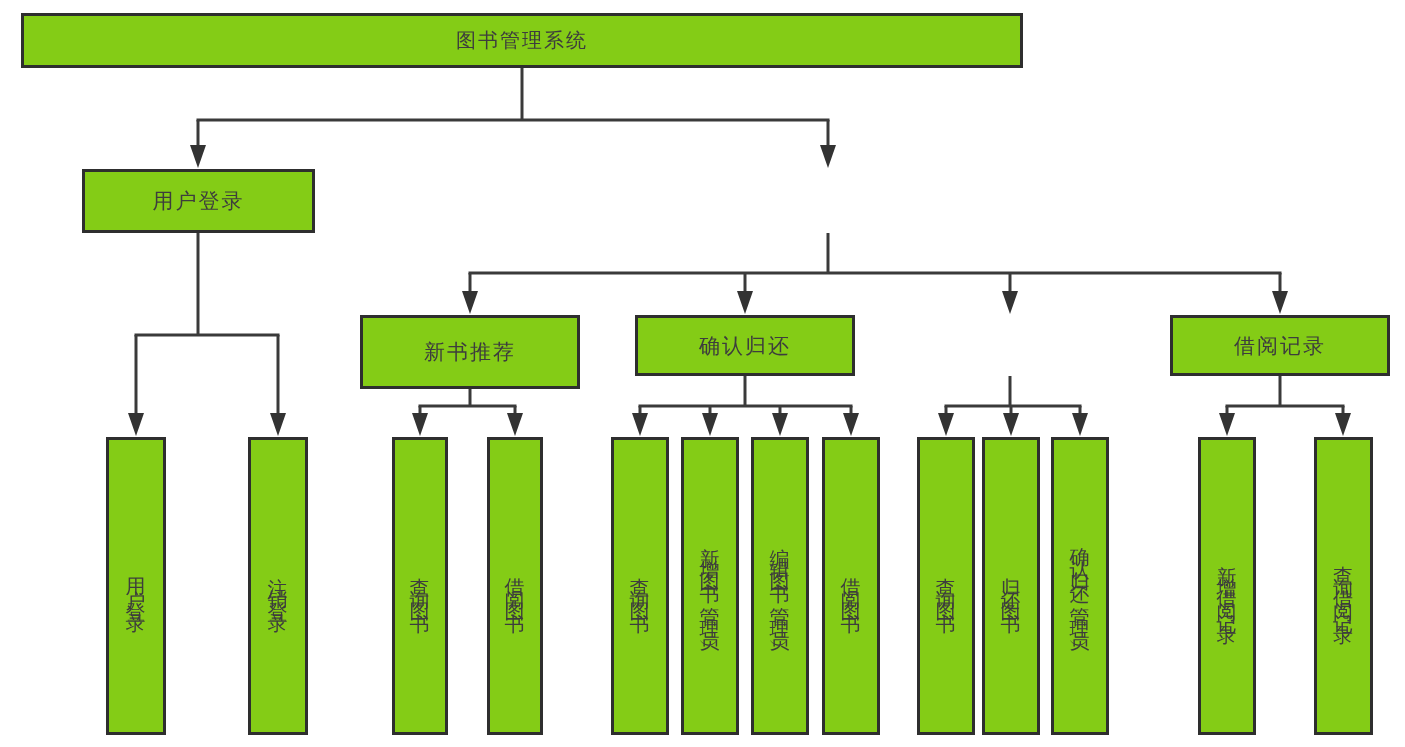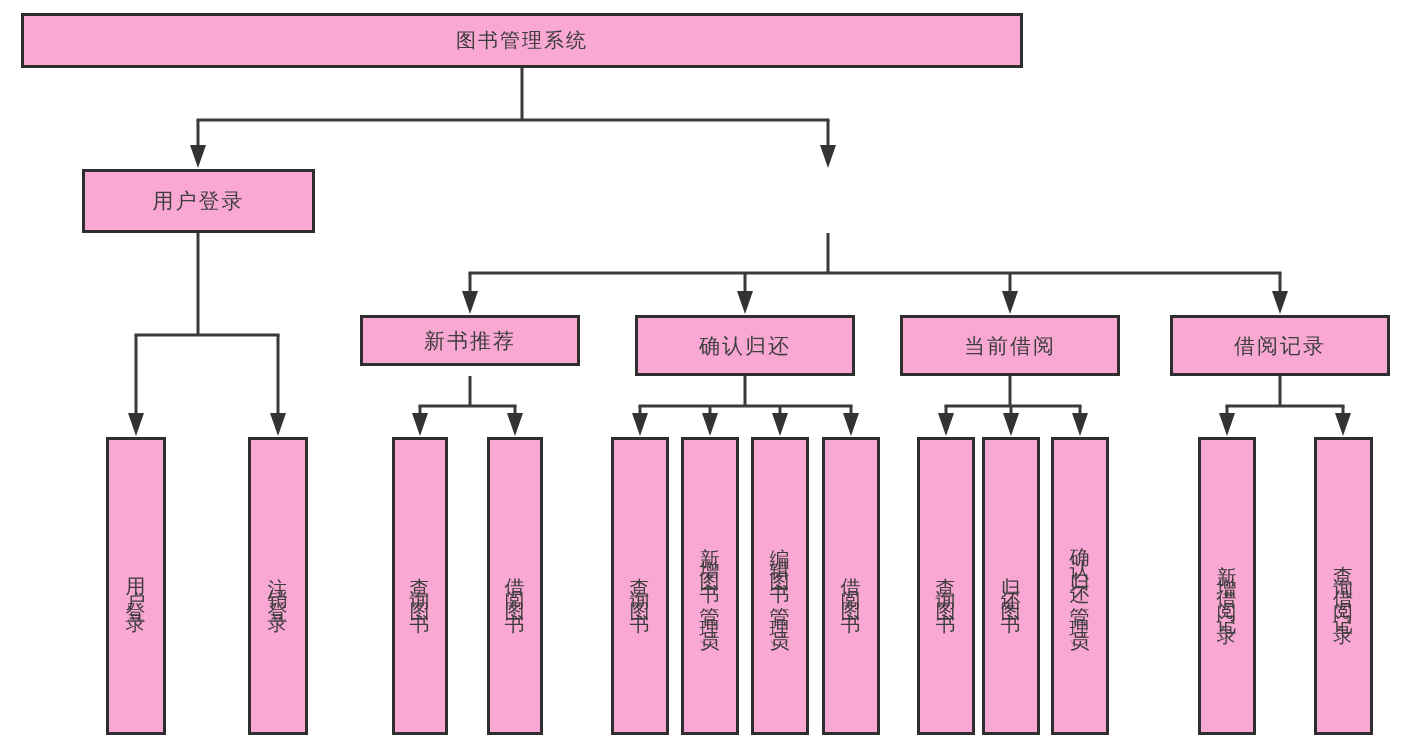--- a/index.html
+++ b/index.html
@@ -5,21 +5,21 @@
   html,body{margin:0;padding:0;background:#ffffff;}
   body{
     width:1405px;height:747px;position:relative;overflow:hidden;
     font-family:"Liberation Sans","DejaVu Sans",sans-serif;
     color:#3d3d3d;
   }
   .stage{position:absolute;inset:0;}
   svg.wires{position:absolute;left:0;top:0;z-index:1;}
   .node{
     position:absolute;z-index:2;box-sizing:border-box;
-    background:#f9a8d4;border:3px solid #2e2e2e;
+    background:#84cc16;border:3px solid #2e2e2e;
     display:flex;align-items:center;justify-content:center;
   }
   .node .lbl{
     font-size:21px;letter-spacing:2px;color:#3d3d3d;white-space:nowrap;
   }
   .node.root .lbl{font-size:20px;}
   .node.vert{align-items:center;justify-content:center;}
   .node.vert .lbl{
     writing-mode:vertical-rl;text-orientation:upright;
     font-size:20px;letter-spacing:12px;line-height:1;white-space:nowrap;
@@ -102,28 +102,25 @@
   </svg>
 
   <div class="node root" style="left:21px;top:13px;width:1002px;height:55px">
     <span class="lbl">图书管理系统</span>
   </div>
 
   <div class="node" style="left:82px;top:169px;width:233px;height:64px">
     <span class="lbl">用户登录</span>
   </div>
 
-  <div class="node" style="left:360px;top:315px;width:220px;height:51px">
+  <div class="node" style="left:360px;top:315px;width:220px;height:74px">
     <span class="lbl">新书推荐</span>
   </div>
   <div class="node" style="left:635px;top:315px;width:220px;height:61px">
     <span class="lbl">确认归还</span>
-  </div>
-  <div class="node" style="left:900px;top:315px;width:220px;height:61px">
-    <span class="lbl">当前借阅</span>
   </div>
   <div class="node" style="left:1170px;top:315px;width:220px;height:61px">
     <span class="lbl">借阅记录</span>
   </div>
 
   <div class="node vert" style="left:106px;top:437px;width:60px;height:298px">
     <span class="lbl">用户登录</span>
   </div>
   <div class="node vert" style="left:248px;top:437px;width:60px;height:298px">
     <span class="lbl">注销登录</span>

